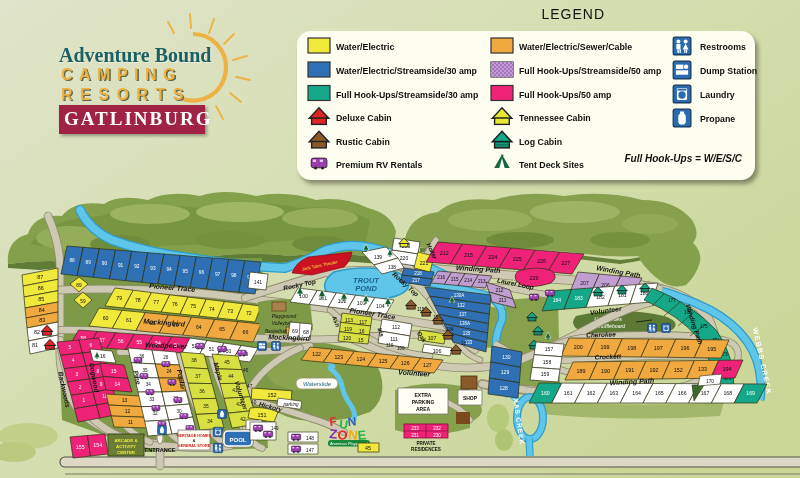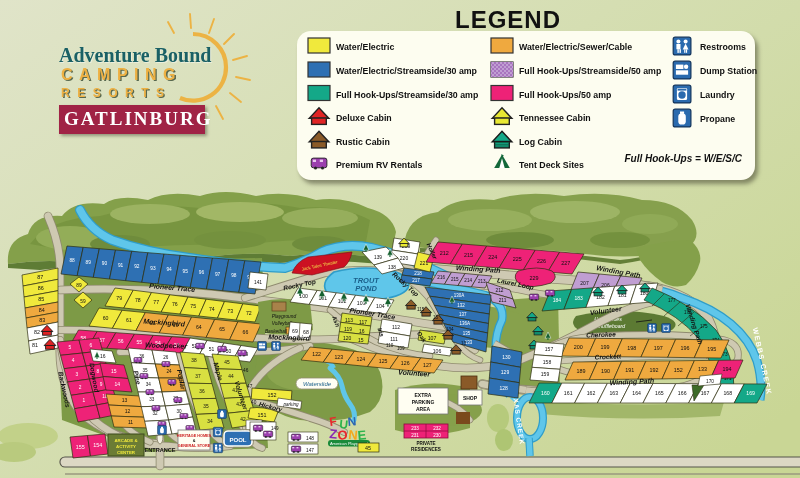--- a/index.html
+++ b/index.html
@@ -1295,21 +1295,21 @@
 
 <text x="334" y="322" transform="rotate(70 334 322)" font-size="6" font-style="italic" font-weight="bold" fill="#141414" text-anchor="middle">Ash</text>
 
 <text x="379" y="333" transform="rotate(72 379 333)" font-size="6" font-style="italic" font-weight="bold" fill="#141414" text-anchor="middle">Iris</text>
 
 <text x="420" y="338" transform="rotate(55 420 338)" font-size="6" font-style="italic" font-weight="bold" fill="#141414" text-anchor="middle">Oak</text>
 
 <text x="92" y="312" transform="rotate(0 92 312)" font-size="7.5" font-style="italic" font-weight="bold" fill="#141414" text-anchor="middle"></text>
 </svg>
 
-<div style="position:absolute;left:455px;top:6px;width:150px;text-align:left;font-family:'Liberation Sans',sans-serif;font-weight:bold;font-size:24px;letter-spacing:1px;color:#111">LEGEND</div>
+<div style="position:absolute;left:455px;top:6px;width:150px;text-align:right;font-family:'Liberation Sans',sans-serif;font-weight:normal;font-size:14px;letter-spacing:1px;color:#111">LEGEND</div>
 
 <div style="position:absolute;left:297px;top:31px;width:458px;height:149px;background:#fdfdf0;border-radius:14px;box-shadow:3px 4px 4px rgba(70,70,50,.55)"></div>
 
 <svg width="800" height="190" viewBox="0 0 800 190" style="position:absolute;left:0;top:0">
 
 <rect x="308" y="38" width="22" height="15" fill="#f0e93c" stroke="#333" stroke-width="1.2"></rect>
       <text x="336" y="50" font-size="8.8" font-weight="bold" fill="#111" font-family="Liberation Sans,sans-serif">Water/Electric</text>
 
 <rect x="308" y="62" width="22" height="15" fill="#2e70b3" stroke="#333" stroke-width="1.2"></rect>
       <text x="336" y="74" font-size="8.8" font-weight="bold" fill="#111" font-family="Liberation Sans,sans-serif">Water/Electric/Streamside/30 amp</text>
@@ -1437,19 +1437,19 @@
 <line x1="168" y1="22" x2="174" y2="33"></line>
 </g>
 </g>
 </svg>
 </div>
 
 <div style="position:absolute;left:61px;top:66px;font-family:'Liberation Sans',sans-serif;font-weight:bold;color:#edb042;font-size:16px;letter-spacing:6.5px;text-shadow:1.3px 1.3px 0 #58684f">CAMPING</div>
 
 <div style="position:absolute;left:59px;top:44px;width:230px;font-family:'Liberation Serif',serif;font-weight:bold;color:#1a6065;font-size:20px;letter-spacing:0px;text-shadow:1px 1px 0 rgba(255,255,255,.45)">Adventure Bound</div>
 
-<div style="position:absolute;left:61px;top:86px;font-family:'Liberation Sans',sans-serif;font-weight:bold;color:#edb042;font-size:12px;letter-spacing:7.5px;text-shadow:1.3px 1.3px 0 #58684f">RESORTS</div>
+<div style="position:absolute;left:61px;top:86px;font-family:'Liberation Sans',sans-serif;font-weight:bold;color:#edb042;font-size:16px;letter-spacing:7.5px;text-shadow:1.3px 1.3px 0 #58684f">RESORTS</div>
 
 <div style="position:absolute;left:59px;top:105px;width:146px;height:29px;background:#a02345;box-shadow:2px 2px 3px rgba(60,60,40,.45)"></div>
 
 <div style="position:absolute;left:64px;top:108px;width:136px;text-align:left;font-family:'Liberation Serif',serif;color:#fff;font-size:19px;letter-spacing:2px;font-weight:bold">GATLINBURG</div>
 
 </div>
 
 </body></html>

